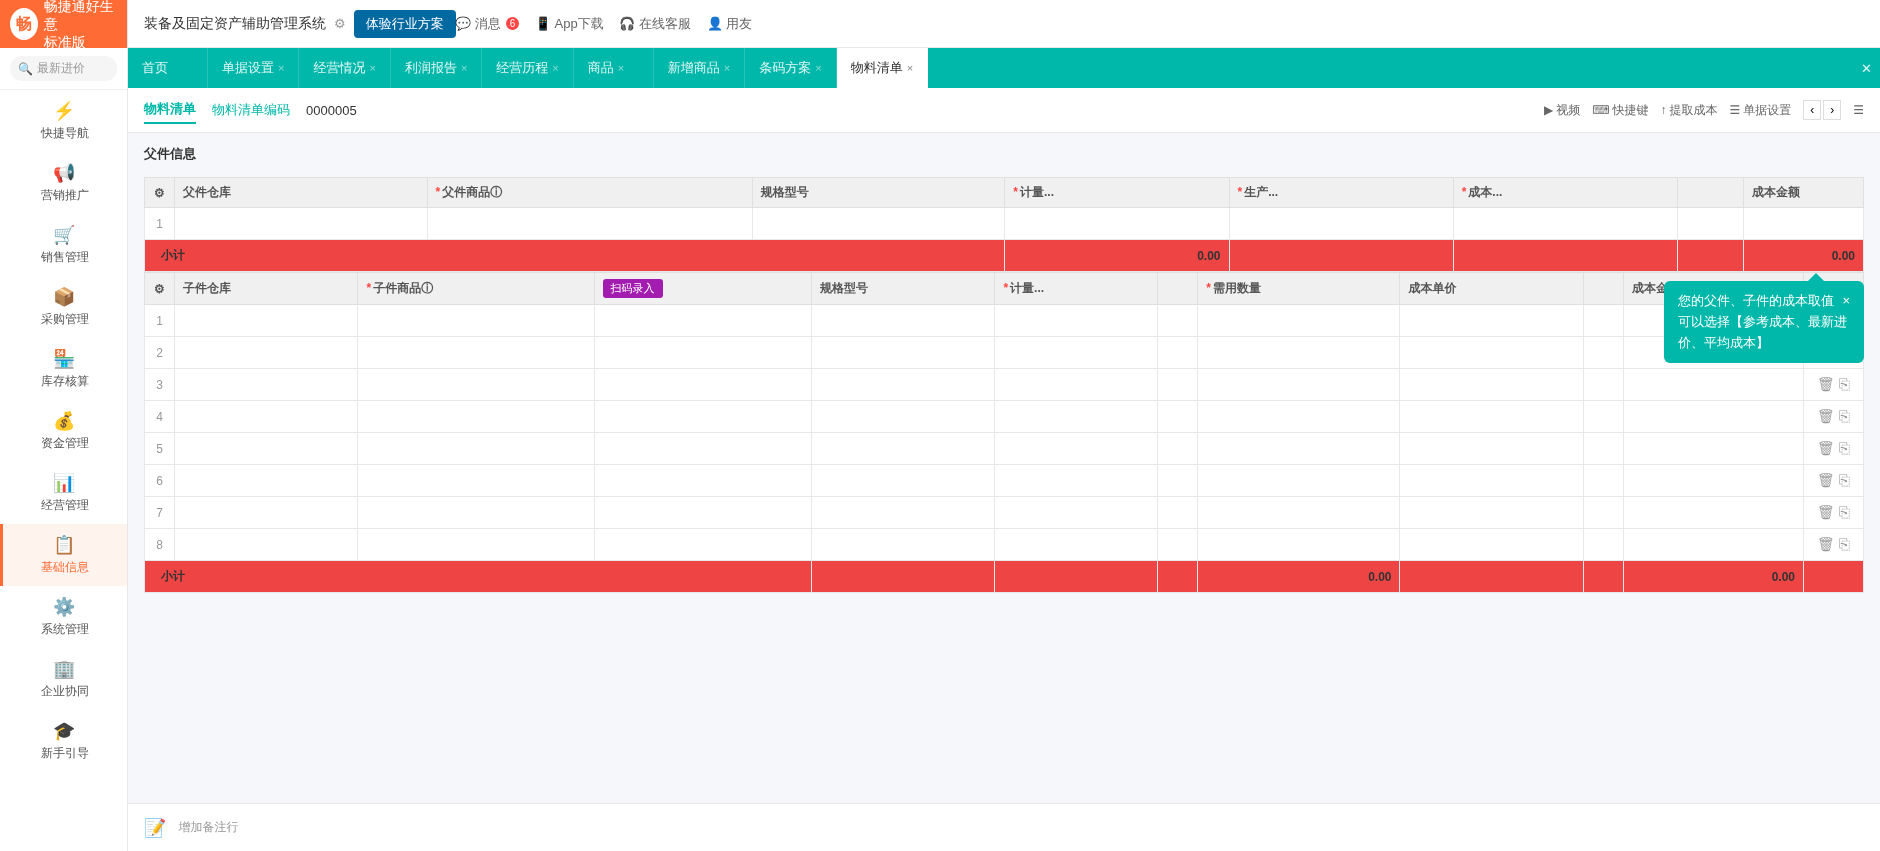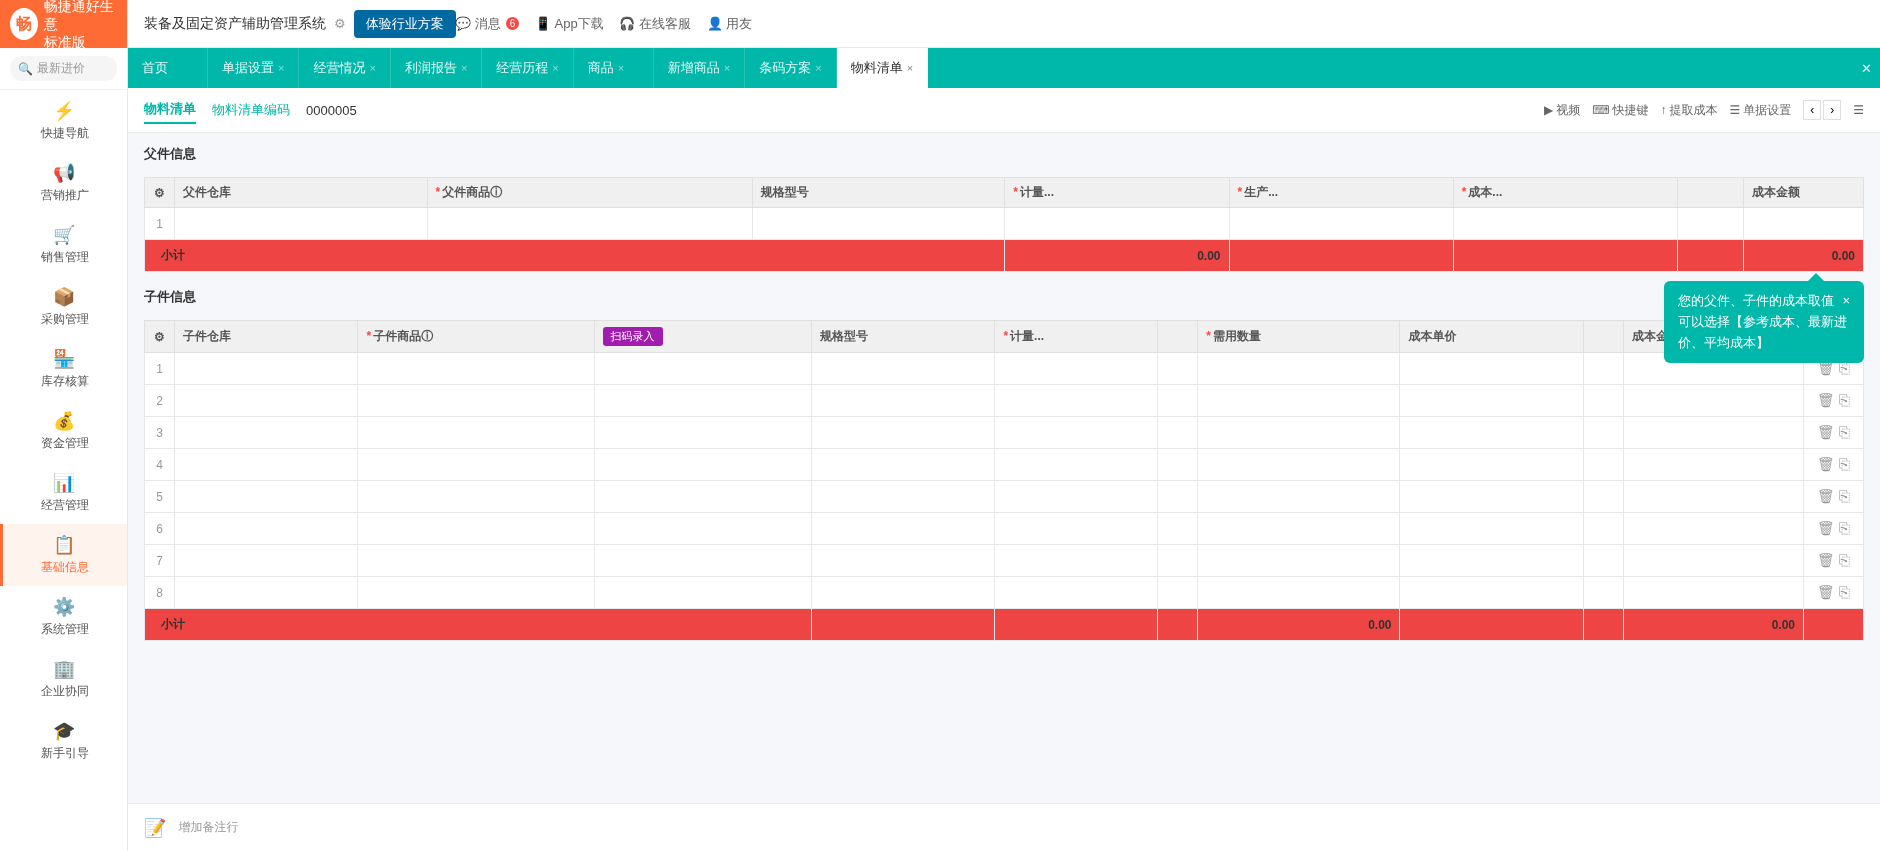--- a/index.html
+++ b/index.html
@@ -444,23 +444,20 @@
           <td colspan="4" style="padding-left:16px;">小计</td>
           <td class="right-align">0.00</td>
           <td></td>
           <td></td>
           <td></td>
           <td class="right-align">0.00</td>
         </tr>
       </tbody>
     </table>
 
-    <div class="section-header" style="margin-top:16px;">
-      <span class="section-title">子件信息</span>
-    </div>
 
     <table class="data-table">
       <thead>
         <tr>
           <th class="settings-col">⚙</th>
           <th>子件仓库</th>
           <th><span class="required-star">*</span>子件商品ⓘ</th>
           <th><button class="scan-btn">扫码录入</button></th>
           <th>规格型号</th>
           <th><span class="required-star">*</span>计量...</th>

